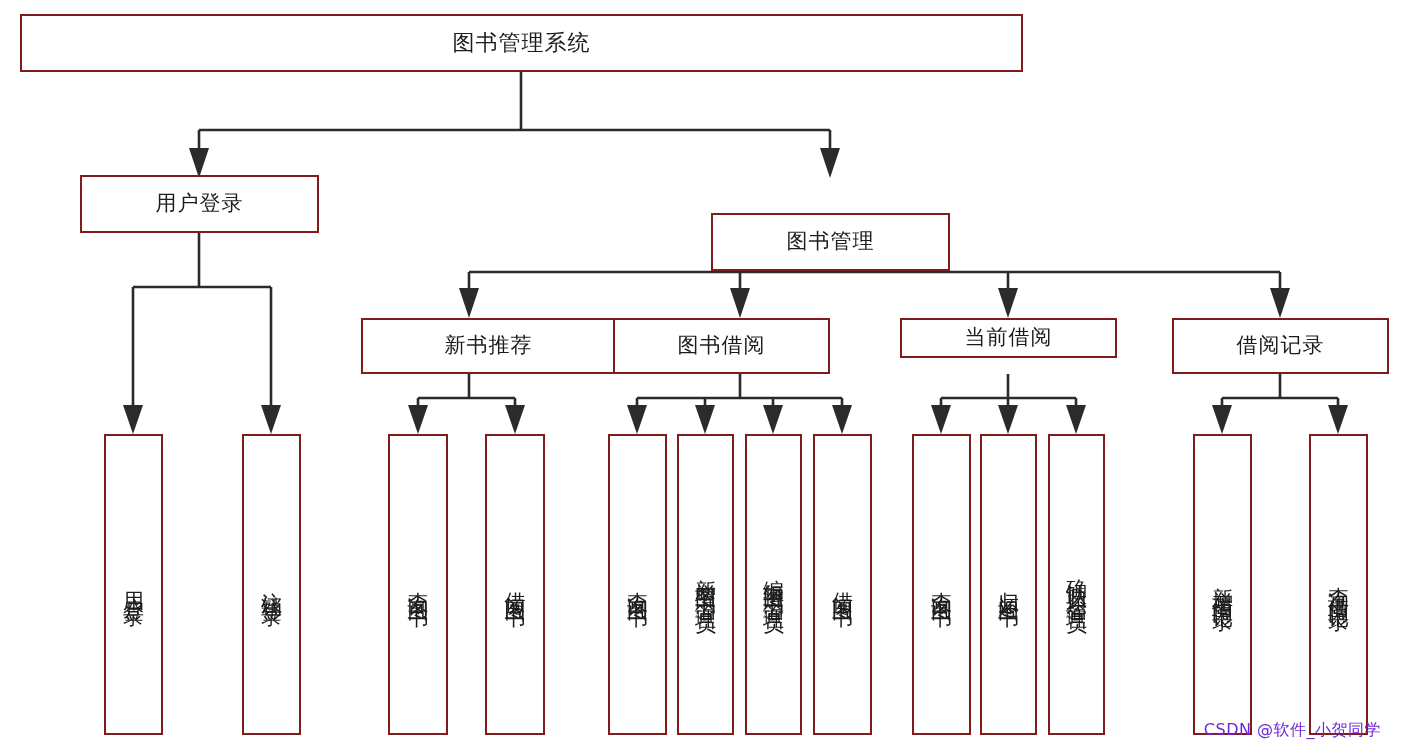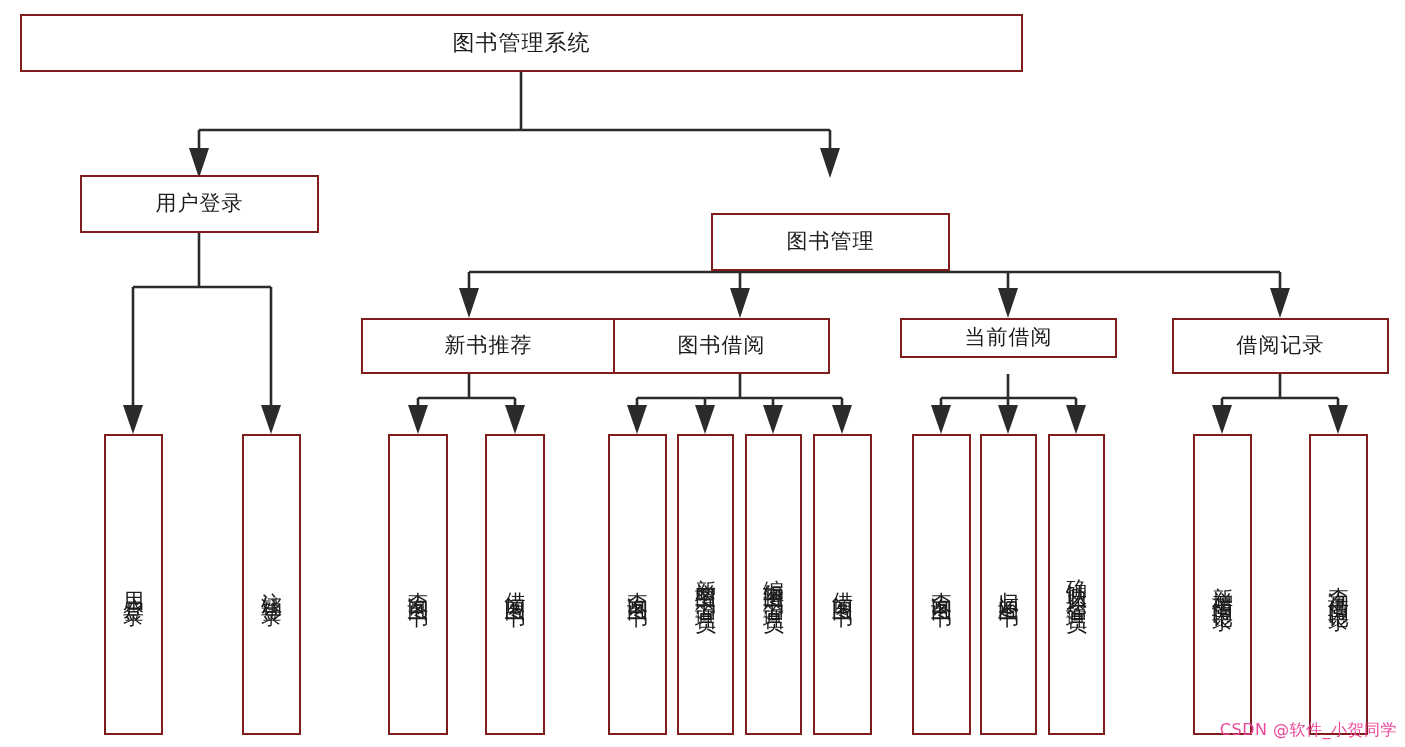--- a/index.html
+++ b/index.html
@@ -59,24 +59,24 @@
     line-height: 1.05;
     white-space: nowrap;
     text-align: center;
     color: #1c1c1c;
   }
   .htext {
     white-space: nowrap;
   }
   #watermark {
     position: absolute;
-    right: 8px;
+    right: 24px;
     bottom: 6px;
     font-size: 16px;
-    color: #ec4899;
+    color: #6d28d9;
     letter-spacing: 0.5px;
     white-space: nowrap;
     user-select: none;
   }
 </style>
 </head>
 <body>
 
 <div id="canvas">
 

